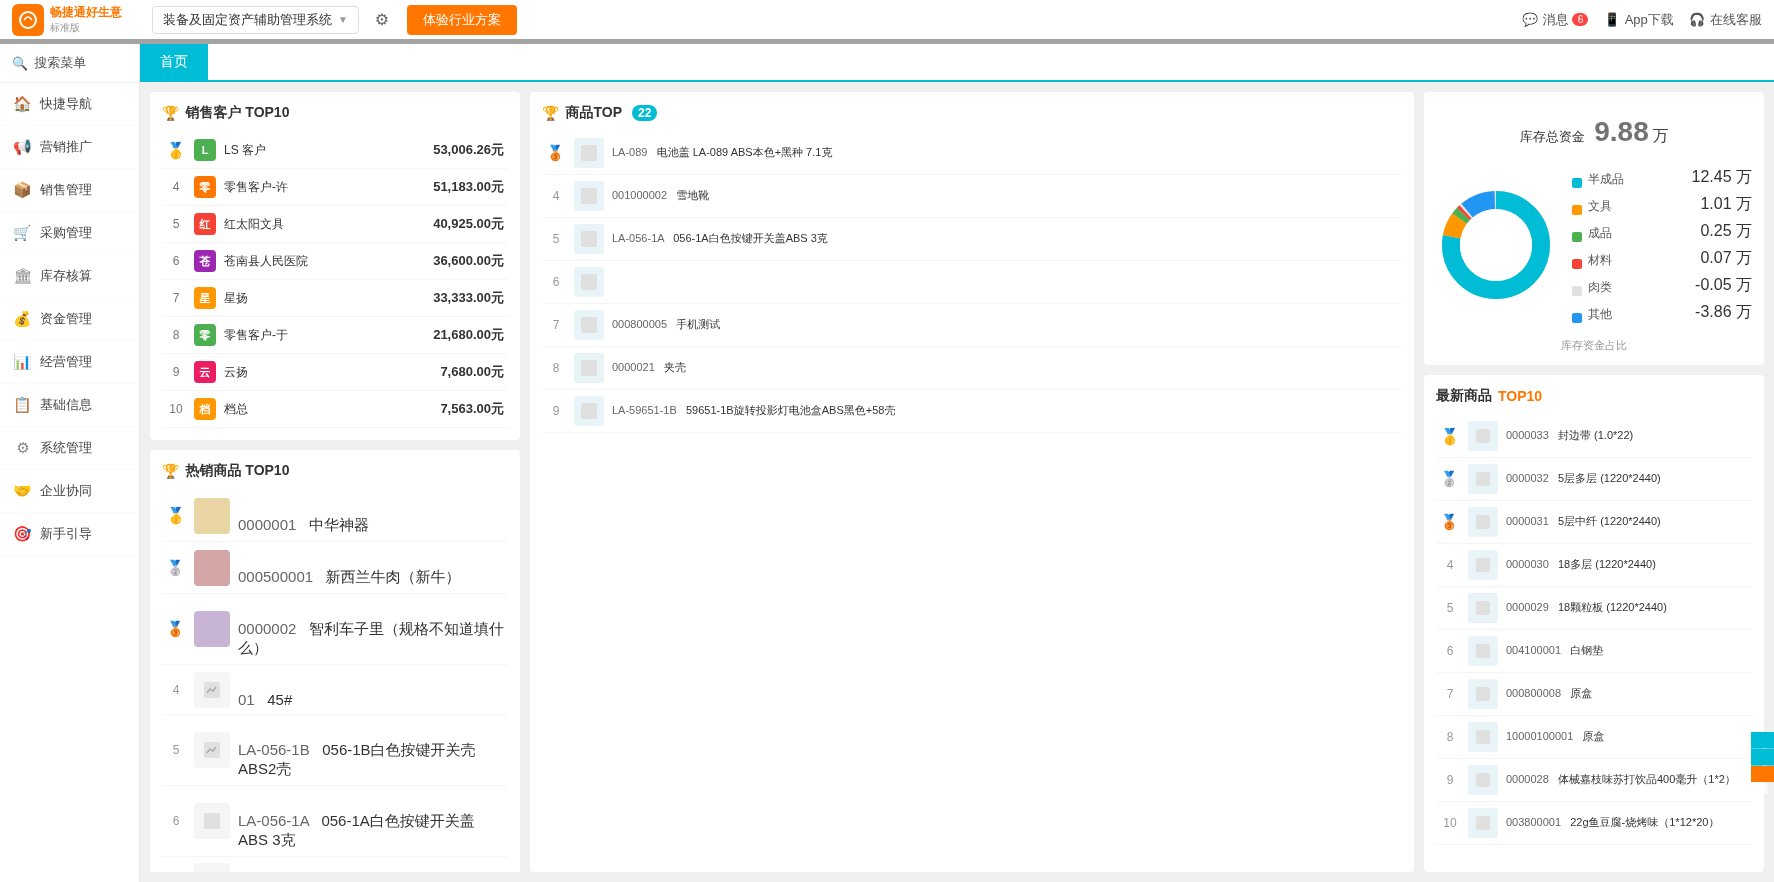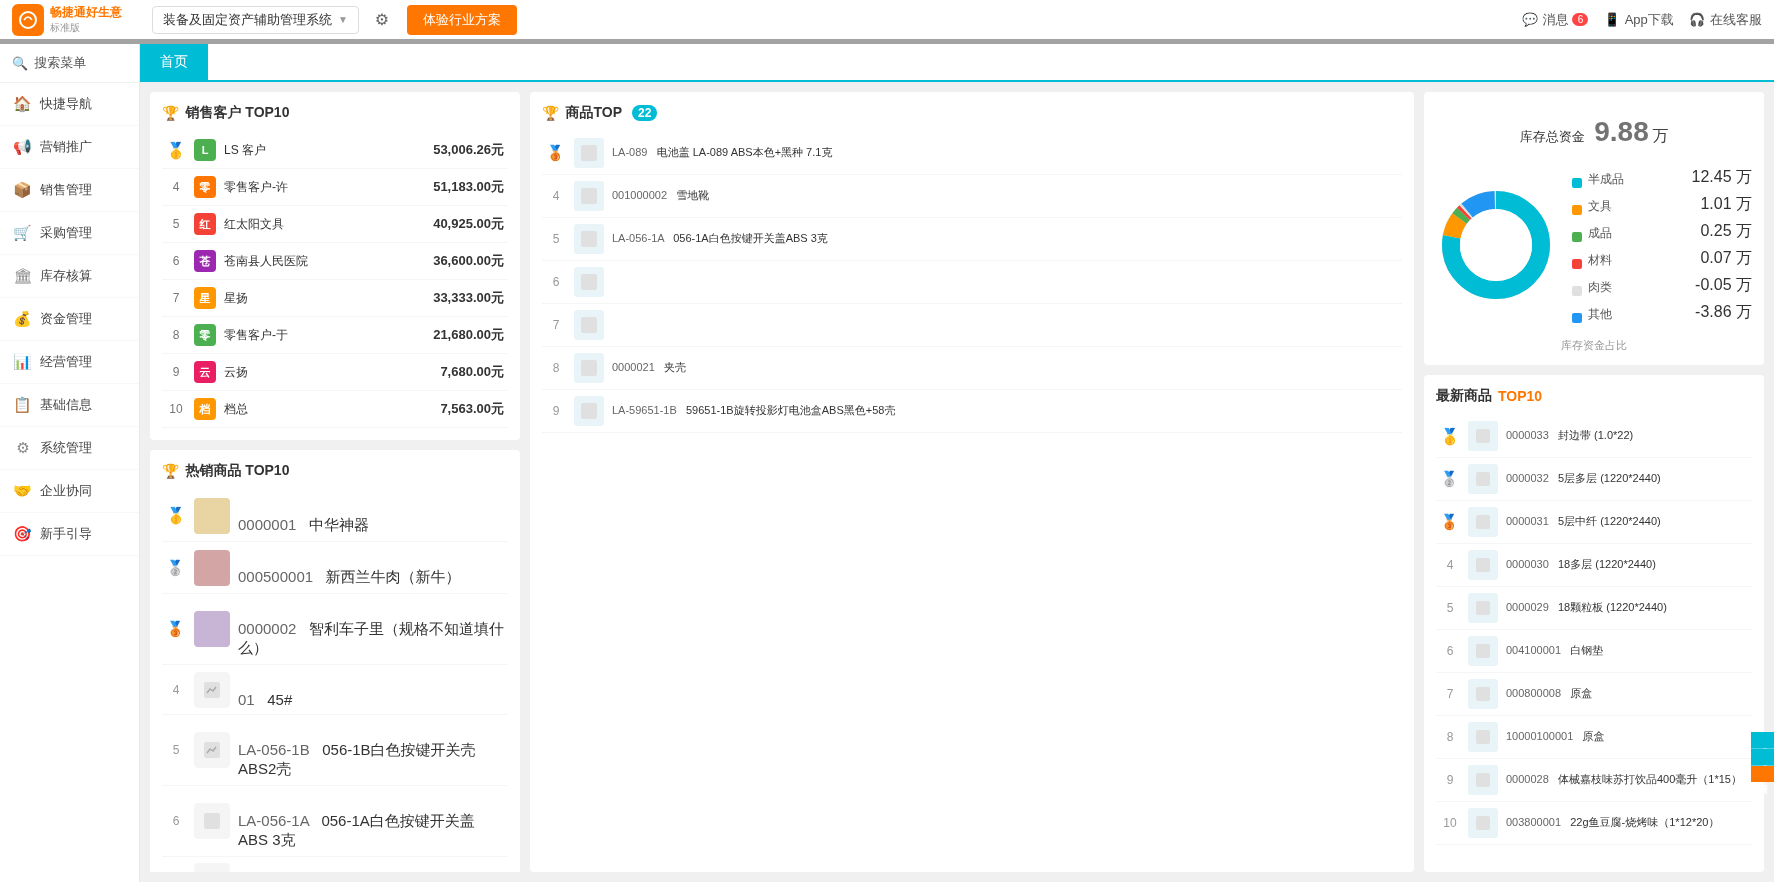--- a/index.html
+++ b/index.html
@@ -603,20 +603,25 @@
                   </svg>
               </div>
             </div>
             <div class="product-row">
               <div class="product-rank" style="color:#999;">7</div>
               <div class="product-img">
                 <svg width="18" height="18" viewBox="0 0 18 18">
                     <rect x="1" y="1" width="16" height="16" rx="2" fill="#e0e0e0"></rect>
                   </svg>
               </div>
+              <div class="product-info">
+                <span class="product-code">000800005</span>
+                &nbsp;
+                <span class="product-name">手机测试</span>
+              </div>
             </div>
             <div class="product-row">
               <div class="product-rank" style="color:#999;">8</div>
               <div class="product-img">
                 <svg width="18" height="18" viewBox="0 0 18 18">
                     <rect x="1" y="1" width="16" height="16" rx="2" fill="#e0e0e0"></rect>
                   </svg>
               </div>
               <div class="product-info">
                 <span class="product-code">0000021</span>
@@ -818,21 +823,21 @@
             <div class="product-row">
               <div class="product-rank" style="color:#999;">9</div>
               <div class="product-img">
                 <svg width="16" height="16" viewBox="0 0 16 16">
                     <rect x="1" y="1" width="14" height="14" rx="2" fill="#e0e0e0"></rect>
                   </svg>
               </div>
               <div class="product-info">
                 <span class="product-code">0000028</span>
                 &nbsp;
-                <span class="product-name">体械嘉枝味苏打饮品400毫升（1*15）</span>
+                <span class="product-name">体械嘉枝味苏打饮品400毫升（1*2）</span>
               </div>
             </div>
             <div class="product-row">
               <div class="product-rank" style="color:#999;">10</div>
               <div class="product-img">
                 <svg width="16" height="16" viewBox="0 0 16 16">
                     <rect x="1" y="1" width="14" height="14" rx="2" fill="#e0e0e0"></rect>
                   </svg>
               </div>
               <div class="product-info">

